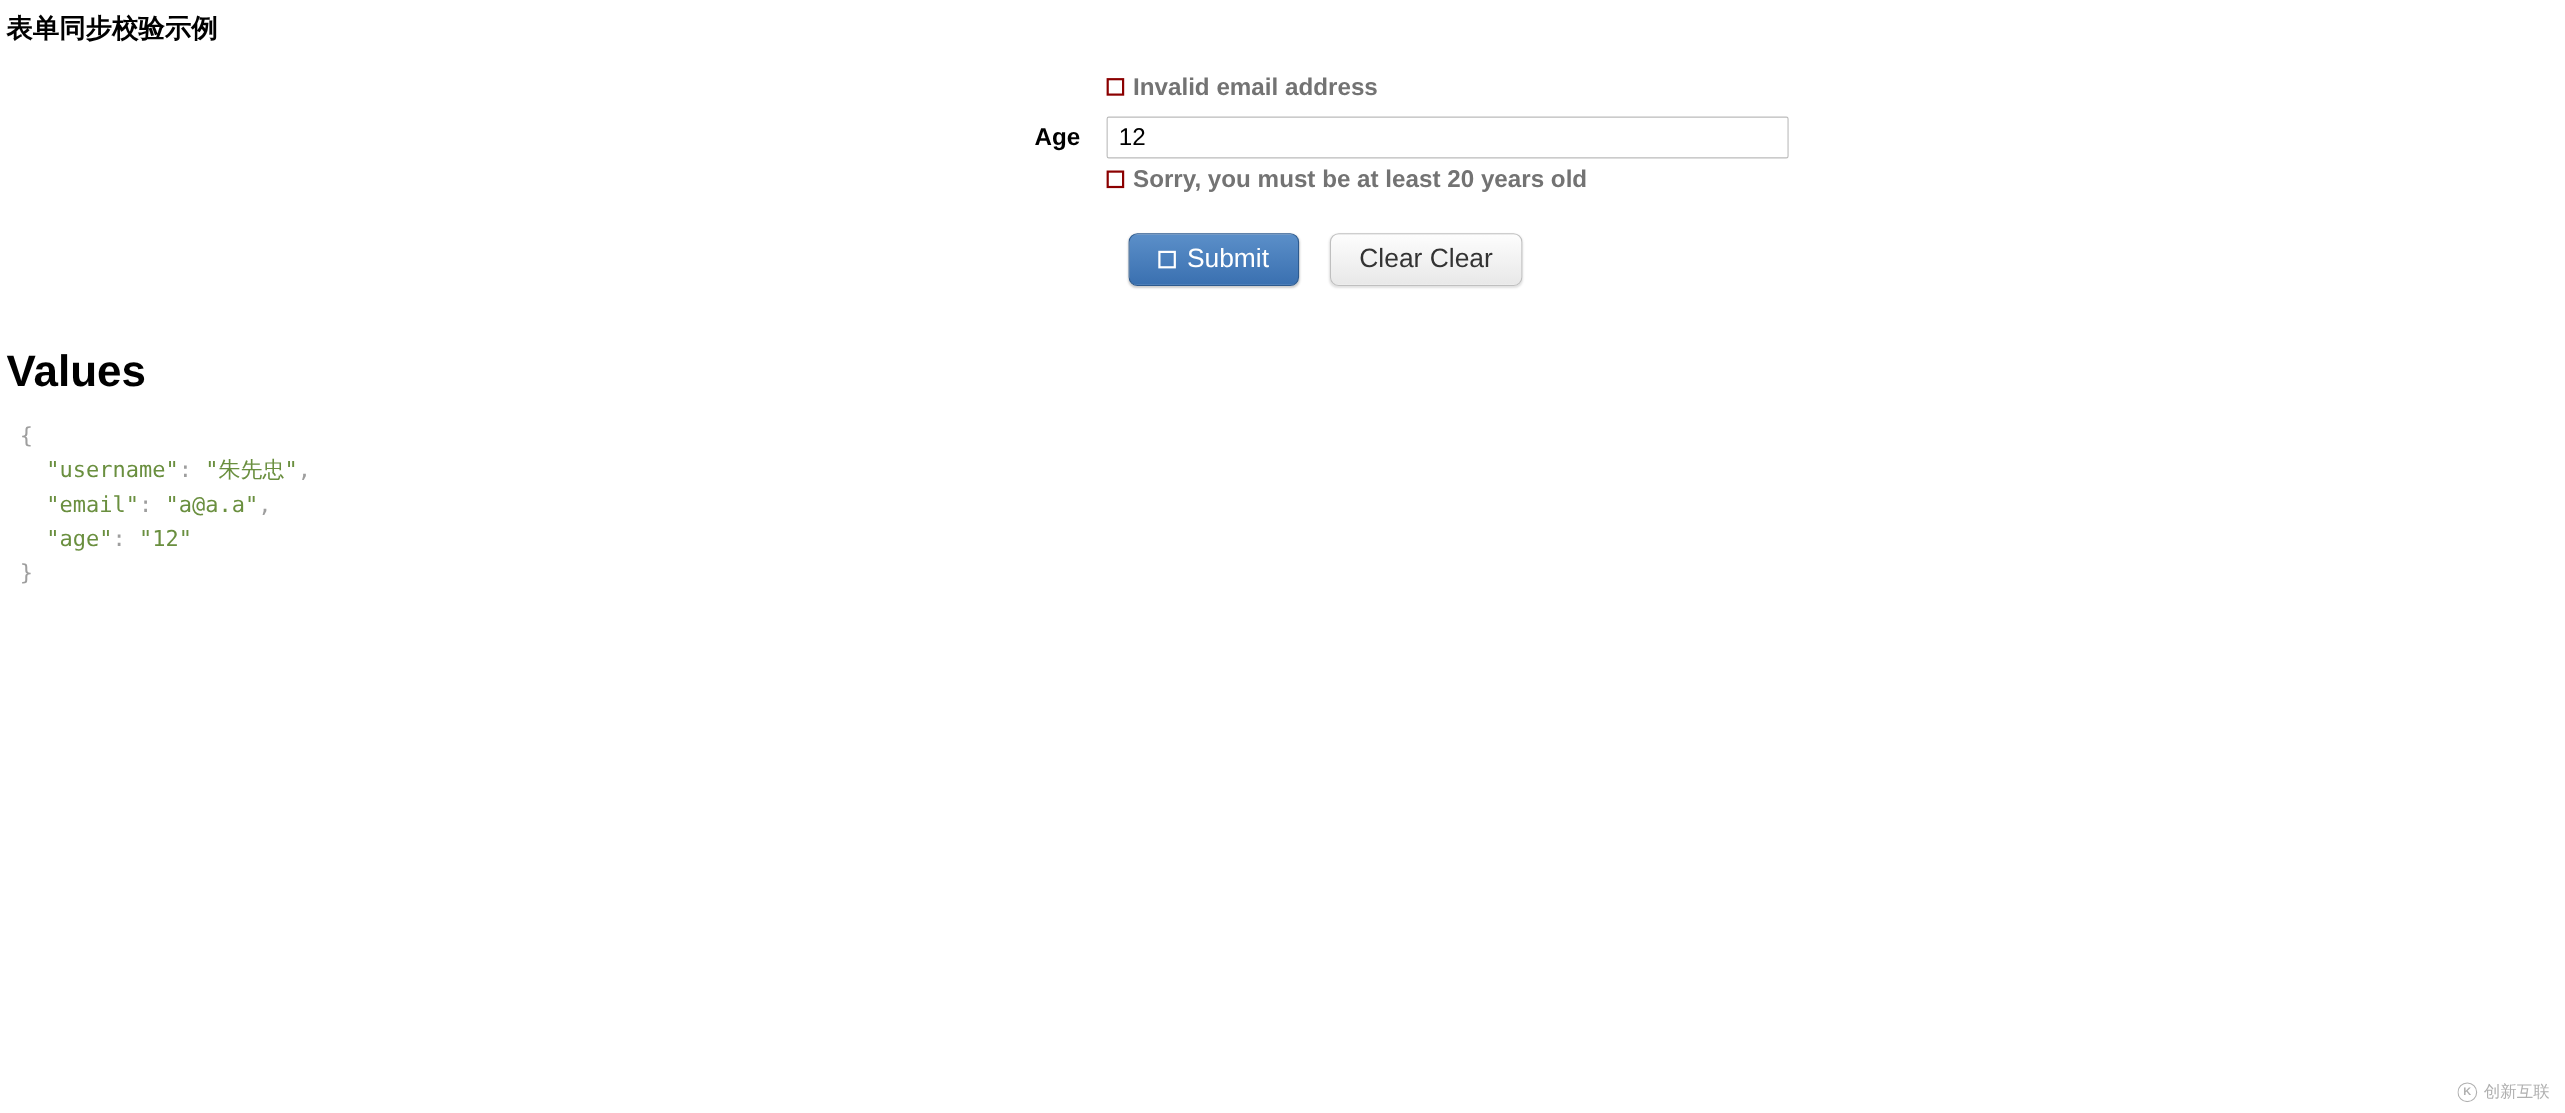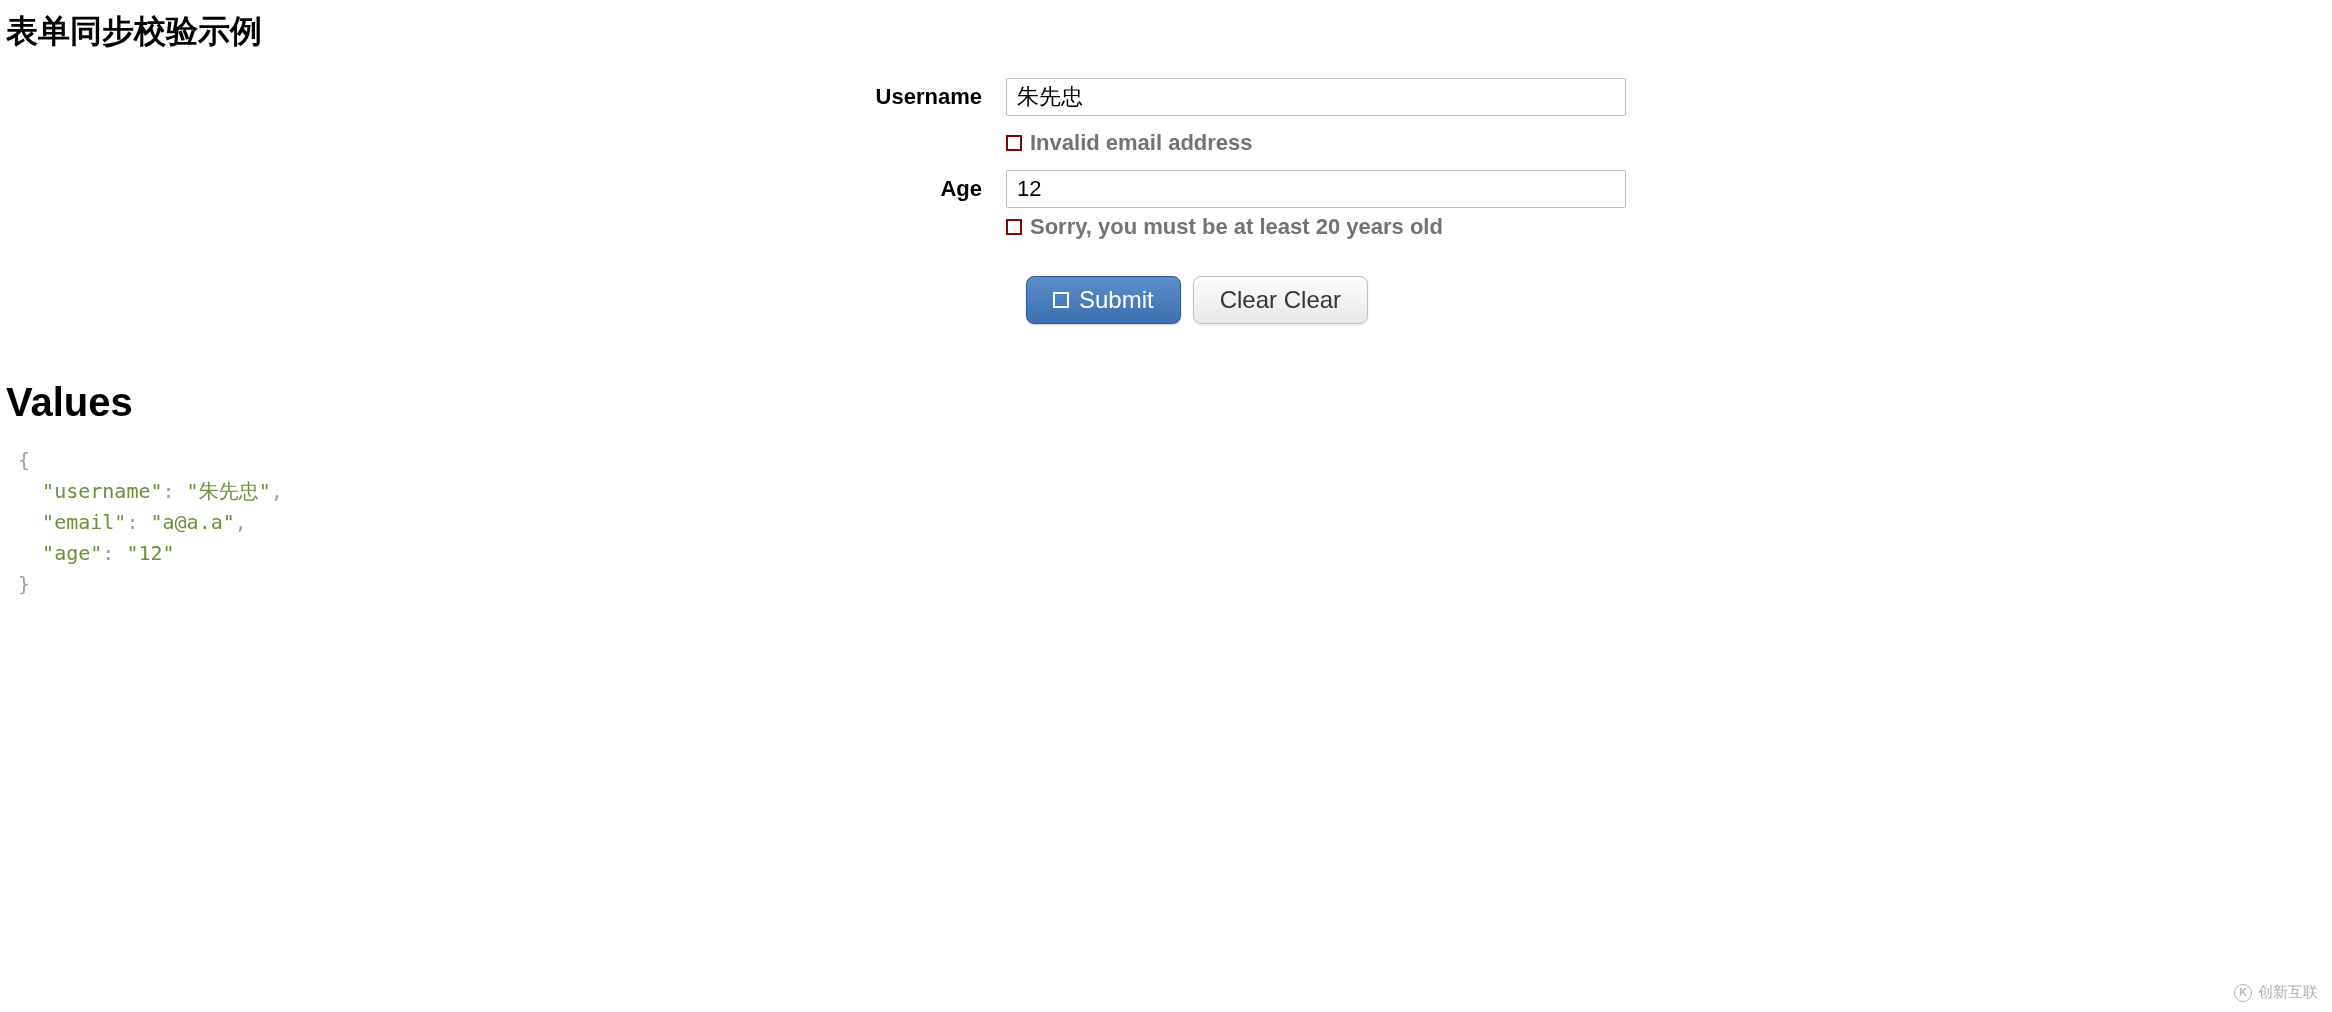--- a/index.html
+++ b/index.html
@@ -6,21 +6,21 @@
       box-sizing: border-box;
       margin: 0;
       padding: 0;
     }
     body {
       font-family: -apple-system, BlinkMacSystemFont, "Helvetica Neue", Arial, sans-serif;
       padding: 10px 6px;
       background: #fff;
     }
     h2.page-title {
-      font-size: 32px;
+      font-size: 24px;
       font-weight: 700;
       margin-bottom: 24px;
     }
     .form-container {
       max-width: 920px;
       margin: 0 auto;
     }
     .form-row {
       display: flex;
       align-items: center;
@@ -58,21 +58,21 @@
       height: 16px;
       border: 2px solid #8b0000;
     }
     .spacer-row {
       margin-bottom: 14px;
     }
     .button-row {
       margin-left: 320px;
       margin-top: 36px;
       display: flex;
-      gap: 12px;
+      gap: 28px;
     }
     .btn {
       height: 48px;
       padding: 0 26px;
       font-size: 24px;
       border-radius: 8px;
       cursor: pointer;
       display: inline-flex;
       align-items: center;
       gap: 10px;
@@ -135,24 +135,20 @@
       font-weight: 700;
     }
   </style>
 </head>
 <body>
 
 <h2 class="page-title">表单同步校验示例</h2>
 
 <div class="form-container">
 
-  <div class="form-row spacer-row">
-    <label class="form-label">Username</label>
-    <input type="text" class="form-input" value="朱先忠" style="">
-  </div>
 
   <div class="error-row">
     <span class="error-icon"></span>
     <span>Invalid email address</span>
   </div>
 
   <div class="form-row">
     <label class="form-label">Age</label>
     <input type="text" class="form-input" value="12" style="">
   </div>

